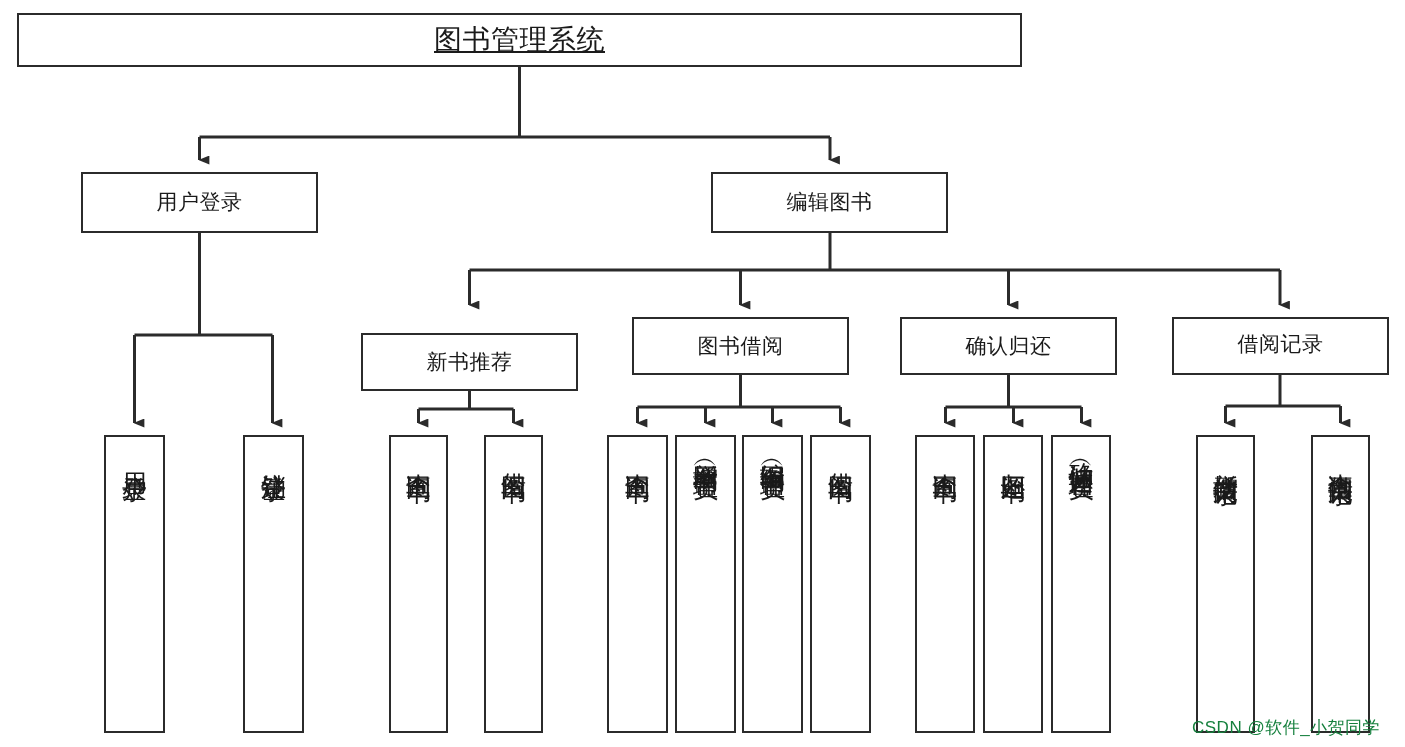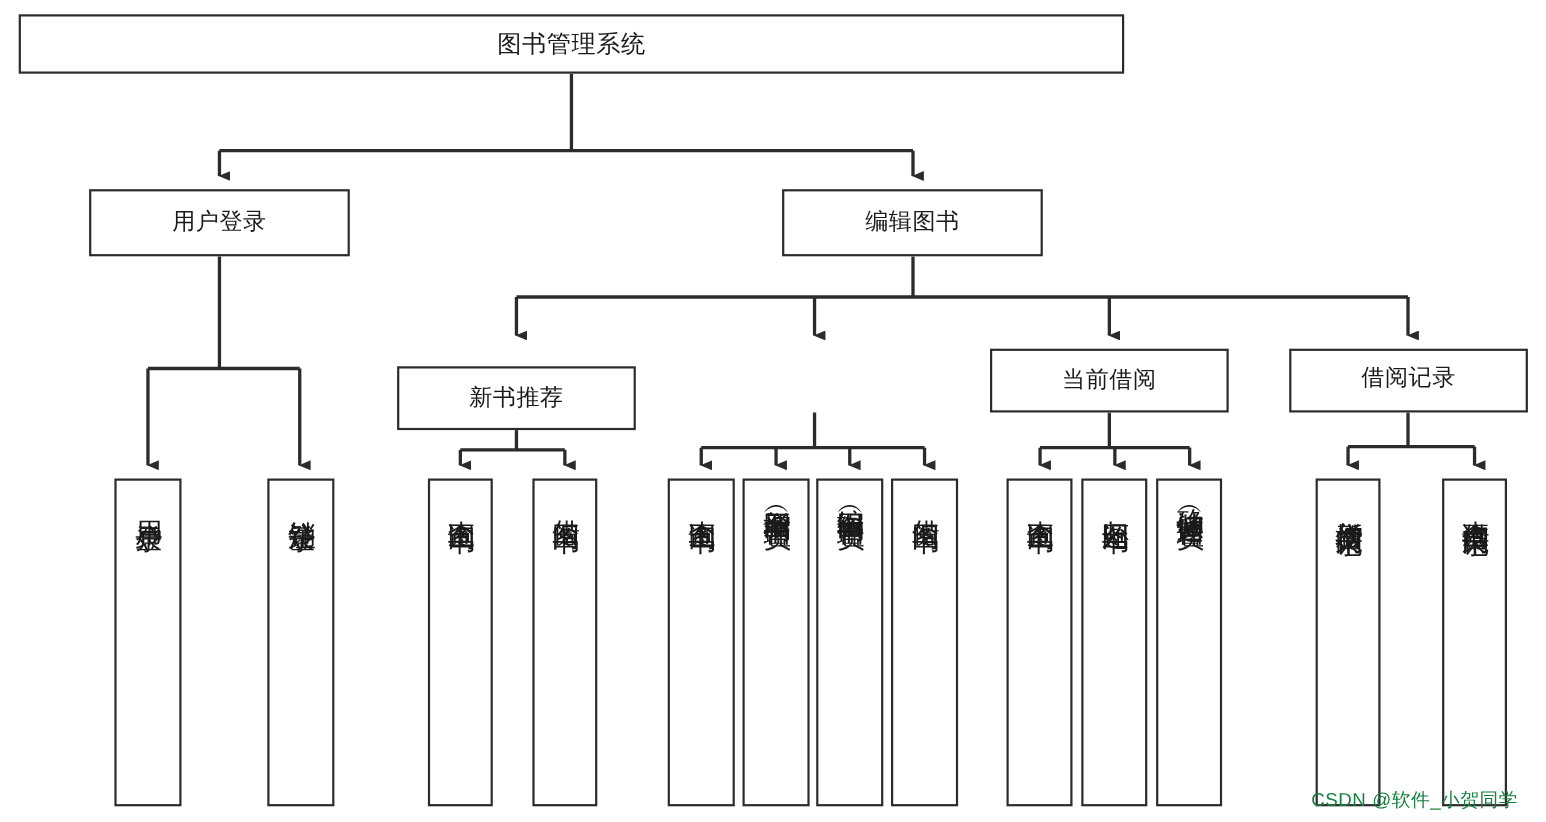--- a/index.html
+++ b/index.html
@@ -41,21 +41,22 @@
     text-align: center;
     line-height: 1.05;
     letter-spacing: 0.5px;
   }
   
   .node.h .label {
     font-size: 21px;
     white-space: nowrap;
   }
   .node.root .label {
-    font-size: 22px;
+    font-size: 28px;
+    text-decoration: underline;
   }
   
   .node.v {
     align-items: flex-start;
     justify-content: center;
     padding-top: 16px;
   }
   .node.v .label {
     writing-mode: vertical-rl;
     text-orientation: upright;
@@ -138,22 +139,25 @@
   <div class="node h" style="left:81px;top:172px;width:237px;height:61px;">
     <span class="label">用户登录</span>
   </div>
   <div class="node h" style="left:711px;top:172px;width:237px;height:61px;">
     <span class="label">编辑图书</span>
   </div>
 
   <div class="node h" style="left:361px;top:317px;width:217px;height:58px;margin-top:16px;">
     <span class="label">新书推荐</span>
   </div>
+  <div class="node h" style="left:632px;top:317px;width:217px;height:58px;">
+    <span class="label">图书借阅</span>
+  </div>
   <div class="node h" style="left:900px;top:317px;width:217px;height:58px;">
-    <span class="label">当前借阅</span>
+    <span class="label">确认归还</span>
   </div>
   <div class="node h" style="left:1172px;top:317px;width:217px;height:58px;font-family:Liberation Mono, monospace;">
     <span class="label">借阅记录</span>
   </div>
 
   <div class="node v" style="left:104px;top:435px;width:61px;height:298px;">
     <span class="label">用户登录</span>
   </div>
   <div class="node v" style="left:243px;top:435px;width:61px;height:298px;">
     <span class="label">注销登录</span>

